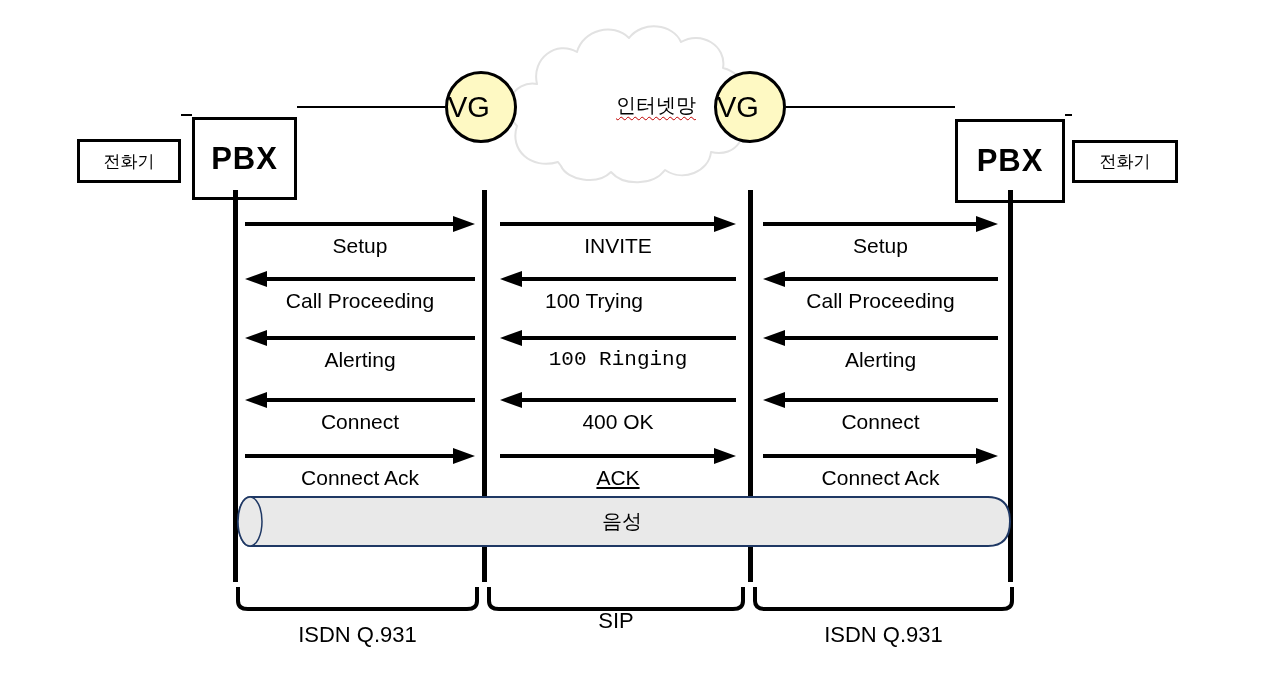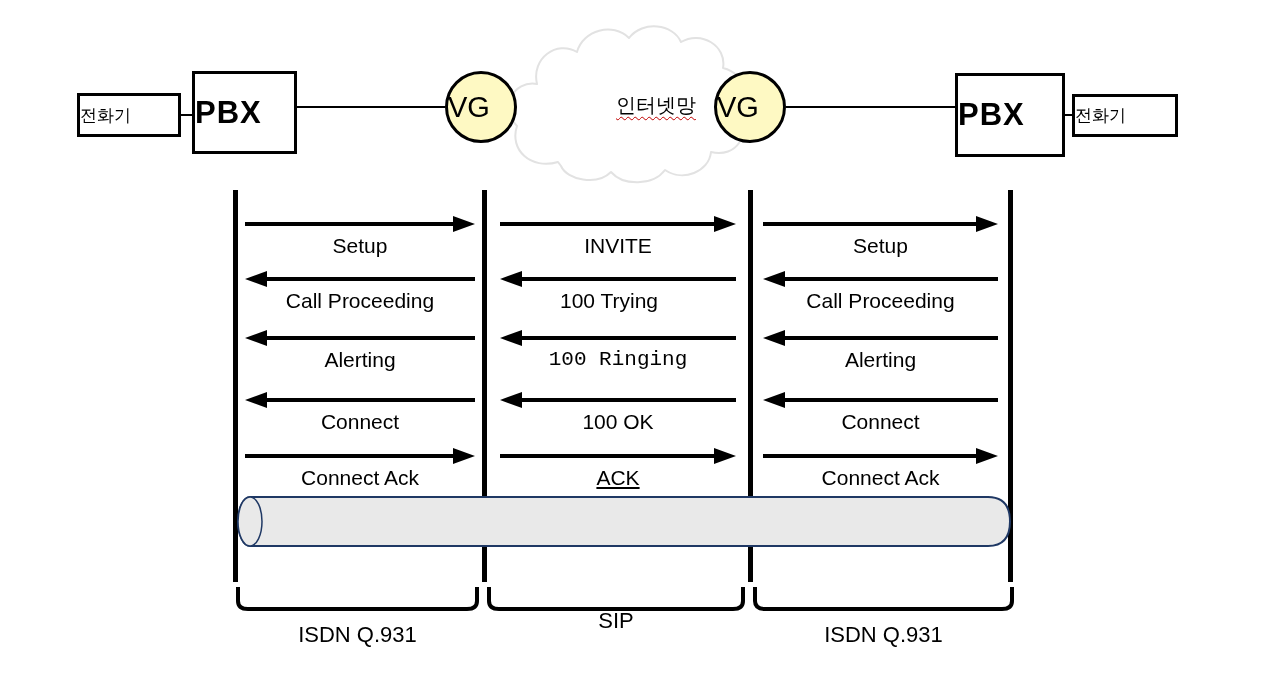--- a/index.html
+++ b/index.html
@@ -2,21 +2,21 @@
 <html><head>
 <meta charset="utf-8">
 <style>
   html,body{margin:0;padding:0;background:#fff;}
   #canvas{
     position:relative;width:1280px;height:695px;background:var(--bg,#fff);
     font-family:"Liberation Sans","DejaVu Sans",sans-serif;color:var(--line,#000);
     overflow:hidden;
   }
   .box{position:absolute;border:3px solid var(--line);background:#fff;
-       display:flex;align-items:center;justify-content:flex-start;box-sizing:border-box;}
+       display:flex;align-items:center;justify-content:center;box-sizing:border-box;margin-top:46px;}
   .phone-box{font-size:17px;}
   .pbx-box{font-size:31px;letter-spacing:1px;font-weight:bold;}
   .vg-circle{position:absolute;border:3px solid var(--line);border-radius:50%;background:#fef9c3;
        display:flex;align-items:center;box-sizing:border-box;
        font-size:29px;z-index:3;}
   .hline{position:absolute;height:2px;background:var(--line);}
   .cloud-svg{position:absolute;z-index:1;}
   .cloud-label{
     position:absolute;z-index:4;font-size:20px;text-align:center;
     text-decoration:underline wavy var(--squiggle,#c00000);
@@ -119,31 +119,31 @@
       <div class="msg-label" style="left: 245px; width: 230px; top: 425px;">Connect Ack</div>
       <div class="msg-arrow dir-right" style="left: 245px; width: 230px; top: 448px;">
         <div class="shaft"></div>
         <div class="head"></div>
       </div>
       <div class="msg-label" style="left: 500px; width: 236px; top: 193px;">INVITE</div>
       <div class="msg-arrow dir-right" style="left: 500px; width: 236px; top: 216px;">
         <div class="shaft"></div>
         <div class="head"></div>
       </div>
-      <div class="msg-label" style="left: 491px; width: 236px; top: 248px;">100 Trying</div>
+      <div class="msg-label" style="left: 476px; width: 236px; top: 248px;">100 Trying</div>
       <div class="msg-arrow dir-left" style="left: 500px; width: 236px; top: 271px;">
         <div class="shaft"></div>
         <div class="head"></div>
       </div>
       <div class="msg-label" style="left: 500px; width: 236px; top: 307px; font-family: Liberation Mono, monospace;">100 Ringing</div>
       <div class="msg-arrow dir-left" style="left: 500px; width: 236px; top: 330px;">
         <div class="shaft"></div>
         <div class="head"></div>
       </div>
-      <div class="msg-label" style="left: 500px; width: 236px; top: 369px;">100 OK</div>
+      <div class="msg-label" style="left: 500px; width: 236px; top: 369px;">400 OK</div>
       <div class="msg-arrow dir-left" style="left: 500px; width: 236px; top: 392px;">
         <div class="shaft"></div>
         <div class="head"></div>
       </div>
       <div class="msg-label" style="left: 500px; width: 236px; top: 425px; text-decoration: underline;">ACK</div>
       <div class="msg-arrow dir-right" style="left: 500px; width: 236px; top: 448px;">
         <div class="shaft"></div>
         <div class="head"></div>
       </div>
       <div class="msg-label" style="left: 763px; width: 235px; top: 193px;">Setup</div>
@@ -182,14 +182,15 @@
       <svg class="bracket-svg" width="261" height="30" viewBox="0 0 261 30" style="left: 753px; top: 585px;">
         <path d="M2,2 V16 Q2,24 12,24 H249 Q259,24 259,16 V2" fill="none" stroke="var(--line,#000)" stroke-width="4" stroke-linecap="butt"></path>
       </svg>
       <div class="protocol-label" style="left: 773.5px; width: 220px; top: 622px;">ISDN Q.931</div>
     </div>
 
   <svg class="pipe-svg" style="left:234px;top:493px;" width="780" height="58" viewBox="0 0 780 58">
     <path d="M16,4 L754,4 C770,4 776,14 776,28.5 C776,43 770,53 754,53 L16,53 A12,24.5 0 0 1 16,4 Z" fill="var(--pipe-fill,#e9e9e9)" stroke="var(--pipe-stroke,#1f3864)" stroke-width="2"></path>
     <ellipse cx="16" cy="28.5" rx="12" ry="24.5" fill="var(--pipe-fill,#e9e9e9)" stroke="var(--pipe-stroke,#1f3864)" stroke-width="1.5"></ellipse>
   </svg>
+  <div class="pipe-label" style="left:522px;top:508px;width:200px;">음성</div>
 
 </div>
 
 </body></html>

